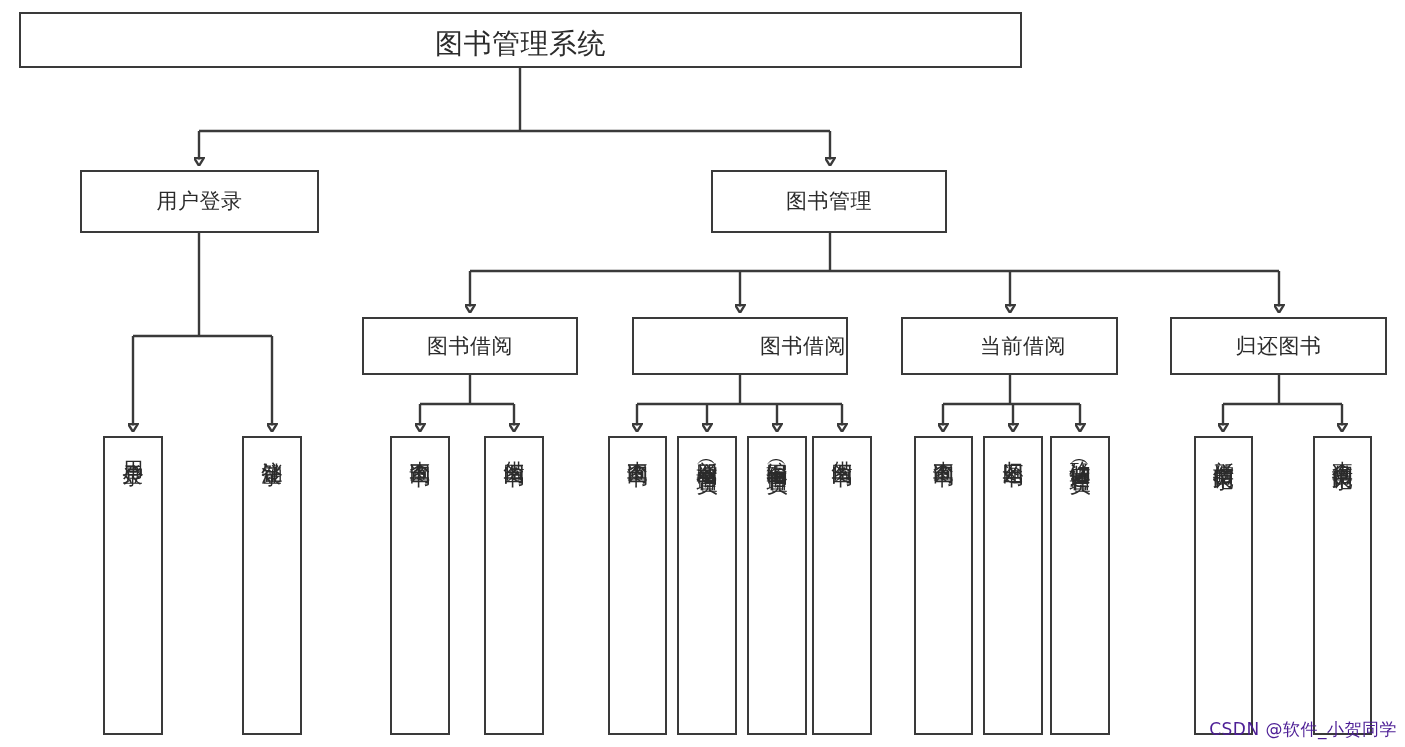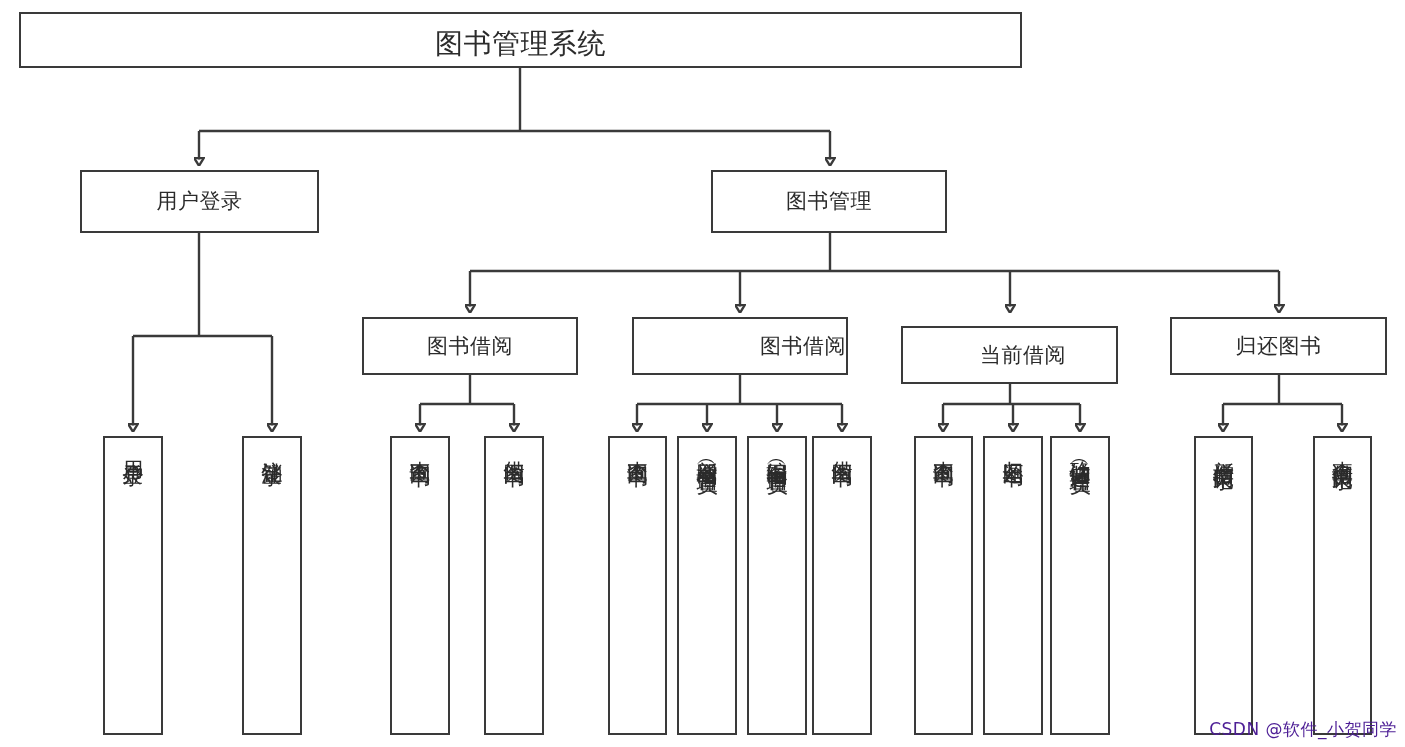--- a/index.html
+++ b/index.html
@@ -147,21 +147,21 @@
   </div>
 
   <div class="node horiz" style="left:362px; top:317px; width:216px; height:58px;">
     <span class="lbl">图书借阅</span>
   </div>
 
   <div class="node horiz" style="left:632px; top:317px; width:216px; height:58px;justify-content:flex-end;">
     <span class="lbl">图书借阅</span>
   </div>
 
-  <div class="node horiz" style="left:901px; top:326px; width:217px; height:58px;padding-left:27px;">
+  <div class="node horiz" style="left:901px; top:317px; width:217px; height:58px;padding-left:27px;">
     <span class="lbl">当前借阅</span>
   </div>
 
   <div class="node horiz" style="left:1170px; top:317px; width:217px; height:58px;">
     <span class="lbl">归还图书</span>
   </div>
 
   <div class="node vert" style="left:103px; top:436px; width:60px; height:299px;">
     <span class="lbl">用户登录</span>
   </div>

